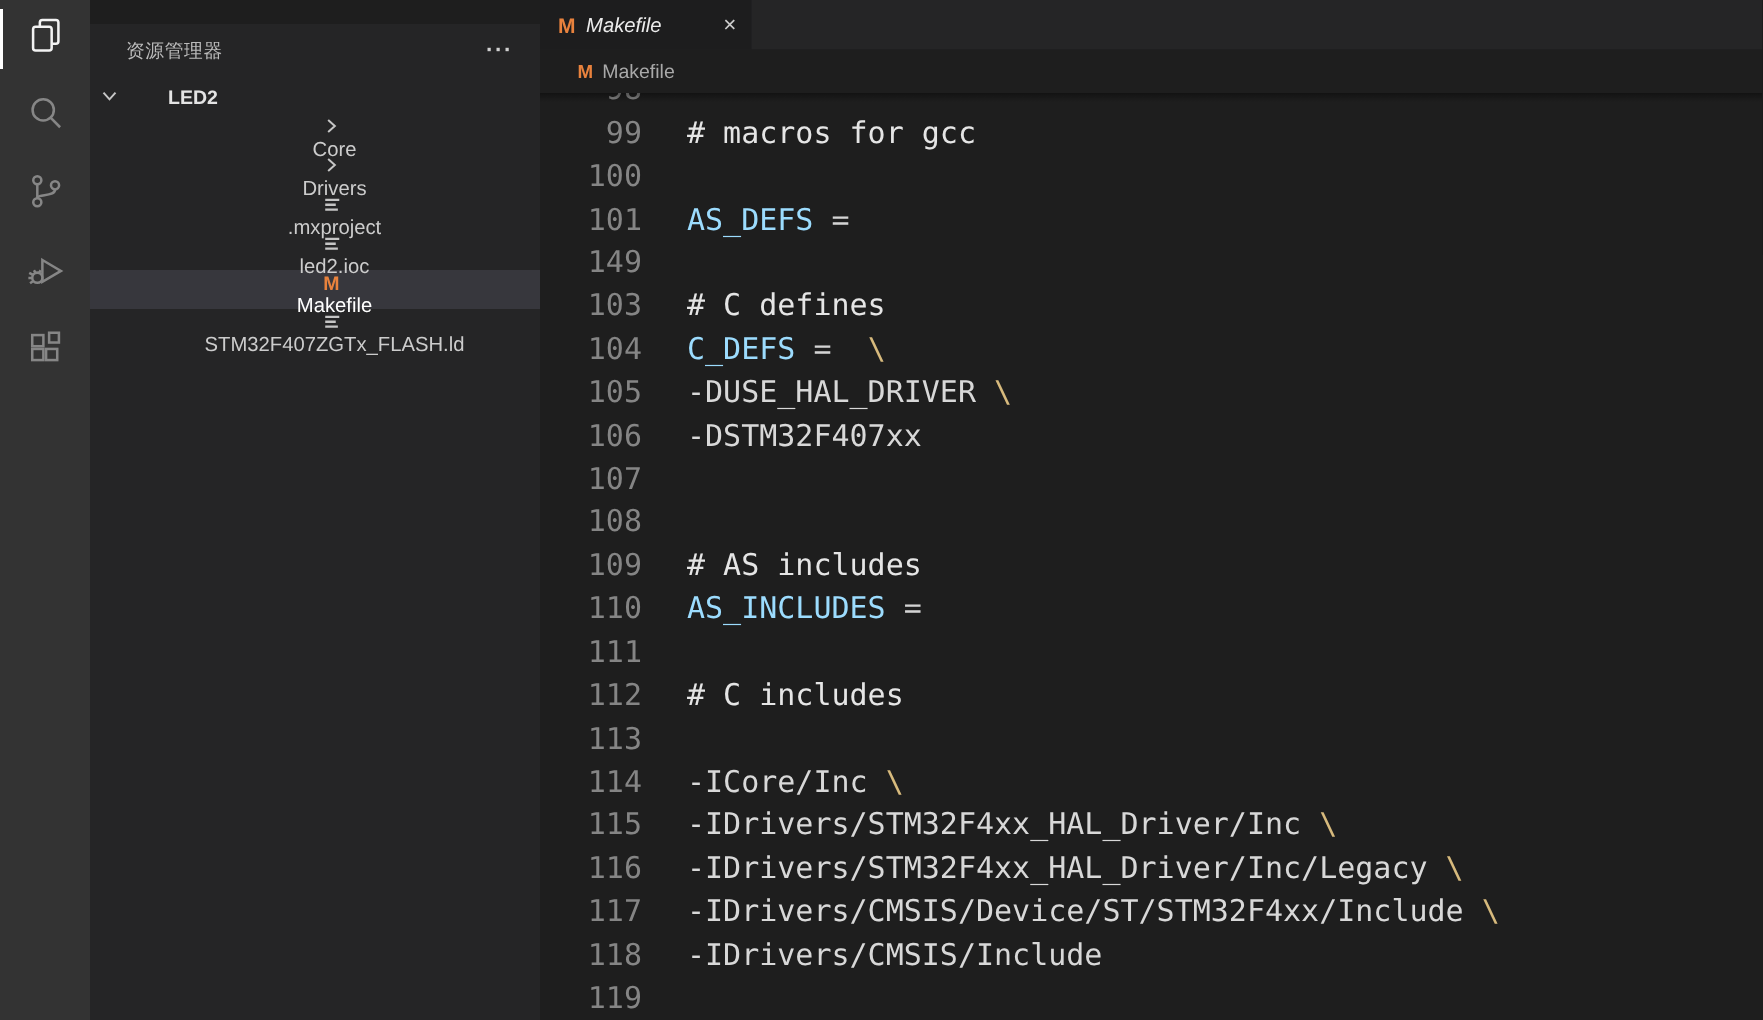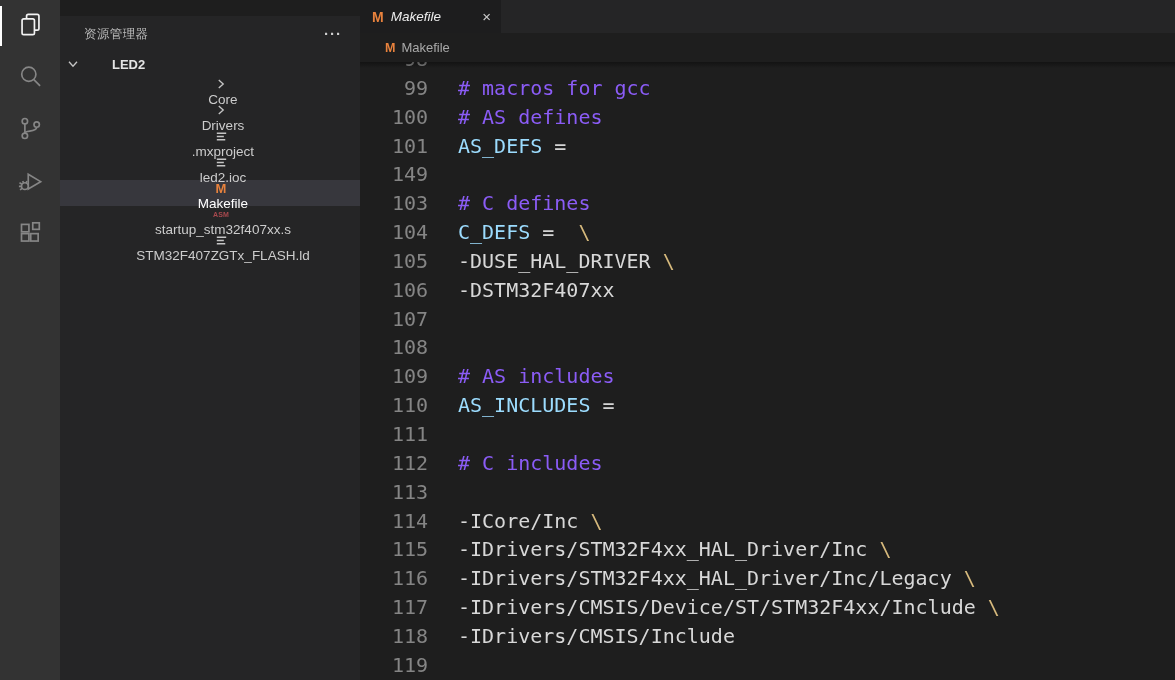--- a/index.html
+++ b/index.html
@@ -51,21 +51,21 @@
   .breadcrumbs .m-glyph { font-size:12.5px; margin-right:6px; }
   .editor { position:absolute; left:0; top:62px; right:0; bottom:0; overflow:hidden;
             background:#1e1e1e; }
   .editor::before { content:""; position:absolute; left:0; top:0; right:0; height:6px;
                     background:linear-gradient(to bottom, rgba(0,0,0,.38), rgba(0,0,0,0));
                     z-index:2; pointer-events:none; }
   .lines { margin-top:-17px; font-family:"DejaVu Sans Mono", monospace; font-size:20px; }
   .code-line { height:28.85px; line-height:28.85px; display:flex; white-space:pre; }
   .ln { width:68px; flex:none; text-align:right; color:#858585; }
   .code { padding-left:30px; color:#d8d8d8; }
-  .tok-comment { color:#8b5cf6; }
+  .tok-comment { color:#e5e5e5; }
   .tok-var { color:#9cdcfe; }
   .tok-op { color:#d4d4d4; }
   .tok-text { color:#d8d8d8; }
   .tok-cont { color:#d7ba7d; }
 </style>
 </head>
 <body>
 
 <div class="app">
 
@@ -155,26 +155,20 @@
           <span>led2.ioc</span>
         </div>
         <div class="tree-row selected">
           <span class="gutter-ic">
             <span class="m-glyph">M</span>
           </span>
           <span>Makefile</span>
         </div>
         <div class="tree-row">
           <span class="gutter-ic">
-            <span class="asm-glyph">ASM</span>
-          </span>
-          <span>startup_stm32f407xx.s</span>
-        </div>
-        <div class="tree-row">
-          <span class="gutter-ic">
             <svg class="lineicon" width="15" height="15" viewBox="0 0 16 16" fill="none" stroke-width="1.7">
               <path d="M3 4.5 h10 M3 8 h7.5 M3 11.5 h9"></path>
             </svg>
           </span>
           <span>STM32F407ZGTx_FLASH.ld</span>
         </div>
       </div>
   </div>
 
   <div class="main">
@@ -186,21 +180,21 @@
       </div>
     </div>
     <div class="breadcrumbs">
       <span class="m-glyph">M</span>
       <span>Makefile</span>
     </div>
     <div class="editor">
       <div class="lines" id="lines">
           <div class="code-line"><span class="ln">98</span><span class="code"></span></div>
           <div class="code-line"><span class="ln">99</span><span class="code"><span class="tok-comment"># macros for gcc</span></span></div>
-          <div class="code-line"><span class="ln">100</span><span class="code"><span class="tok-comment"># AS defines</span></span></div>
+          <div class="code-line"><span class="ln">100</span></div>
           <div class="code-line"><span class="ln">101</span><span class="code"><span class="tok-var">AS_DEFS</span><span class="tok-op"> =</span></span></div>
           <div class="code-line"><span class="ln">149</span><span class="code"></span></div>
           <div class="code-line"><span class="ln">103</span><span class="code"><span class="tok-comment"># C defines</span></span></div>
           <div class="code-line"><span class="ln">104</span><span class="code"><span class="tok-var">C_DEFS</span><span class="tok-op"> =</span><span class="tok-cont">  \</span></span></div>
           <div class="code-line"><span class="ln">105</span><span class="code"><span class="tok-text">-DUSE_HAL_DRIVER</span><span class="tok-cont"> \</span></span></div>
           <div class="code-line"><span class="ln">106</span><span class="code"><span class="tok-text">-DSTM32F407xx</span></span></div>
           <div class="code-line"><span class="ln">107</span><span class="code"></span></div>
           <div class="code-line"><span class="ln">108</span><span class="code"></span></div>
           <div class="code-line"><span class="ln">109</span><span class="code"><span class="tok-comment"># AS includes</span></span></div>
           <div class="code-line"><span class="ln">110</span><span class="code"><span class="tok-var">AS_INCLUDES</span><span class="tok-op"> =</span></span></div>

